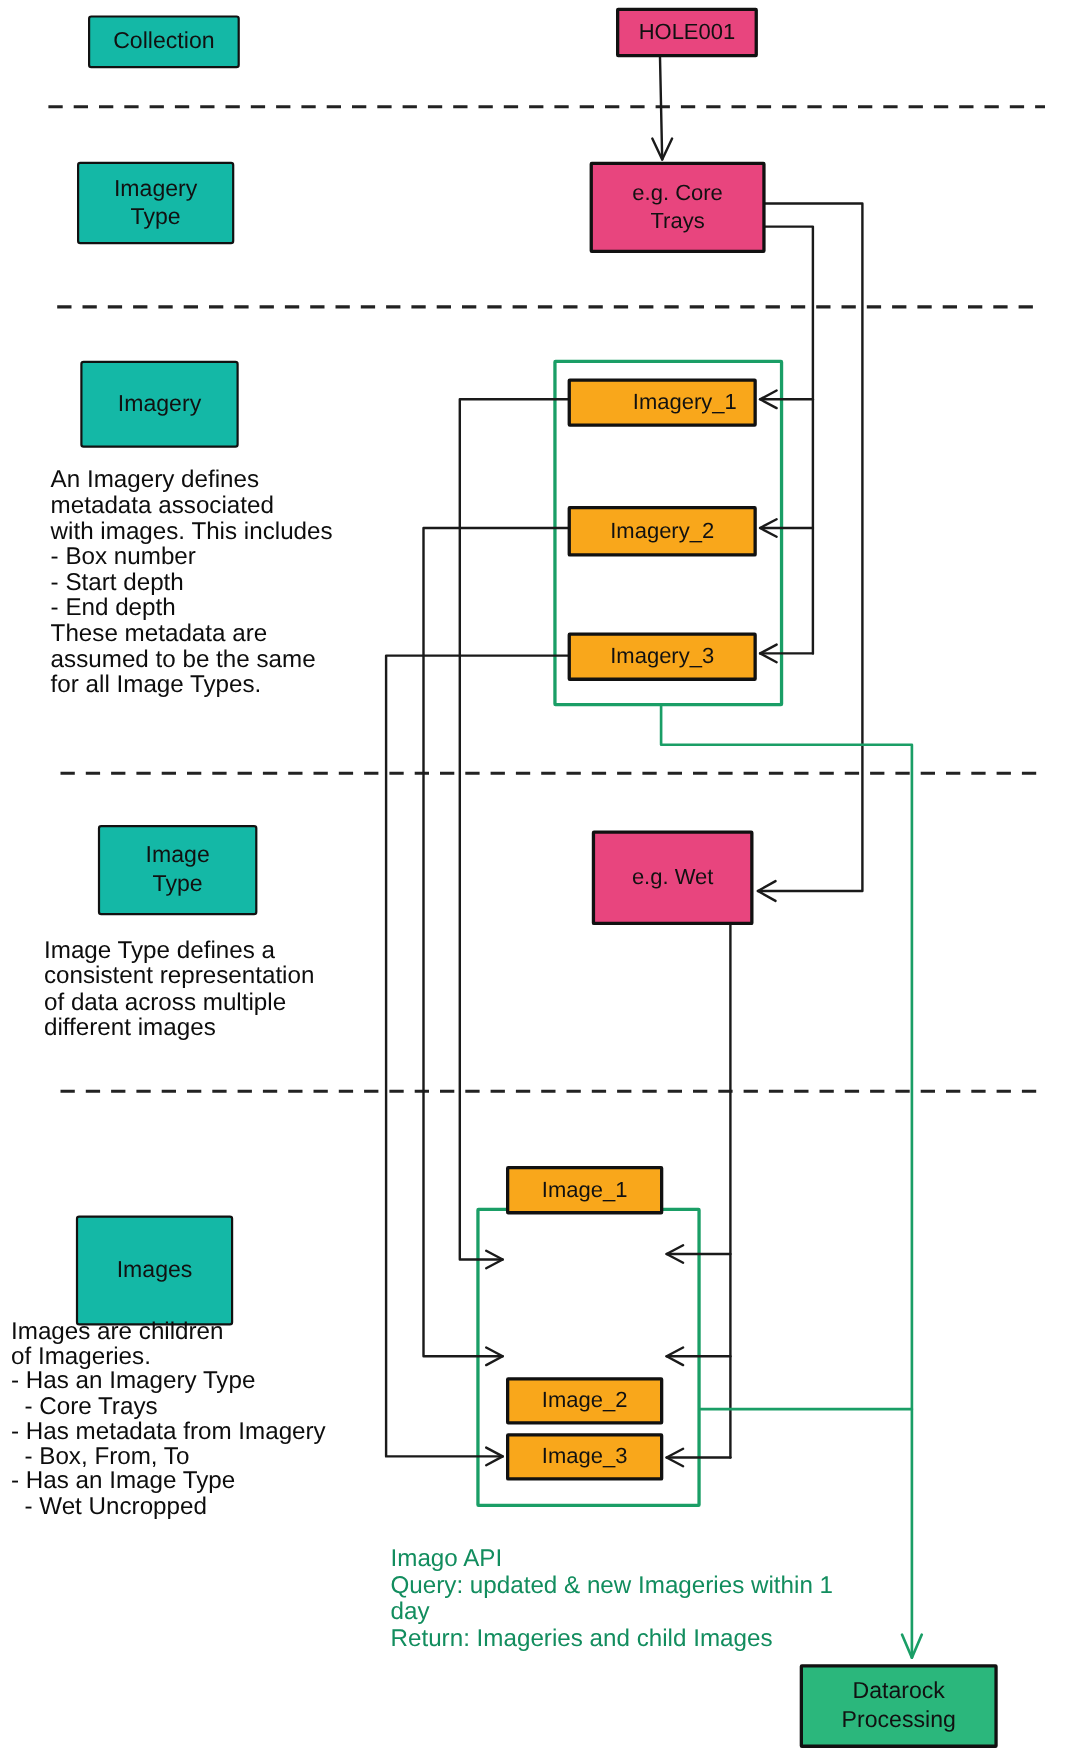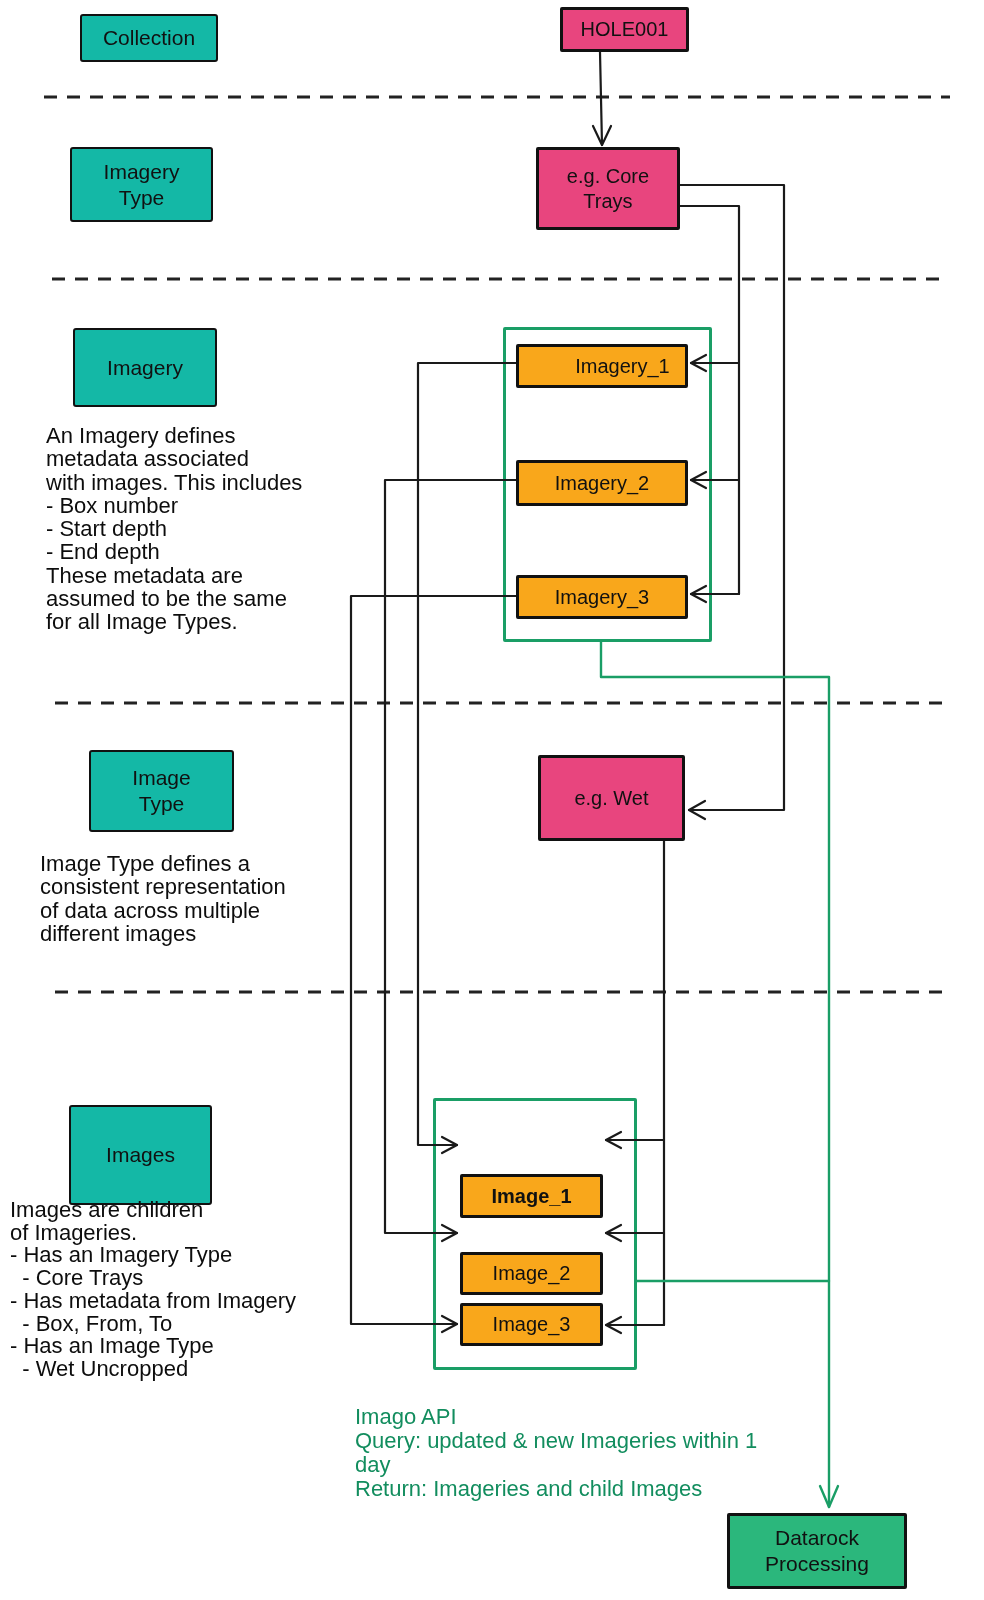--- a/index.html
+++ b/index.html
@@ -25,34 +25,34 @@
   .orange{background:var(--orange);}
   .green-node{background:var(--green-fill);font-size:21px;}
   .group{position:absolute;z-index:0;border:3.5px solid var(--green-border);border-radius:2px;background:transparent;}
   .note{position:absolute;z-index:2;white-space:pre-wrap;font-size:22px;line-height:23.3px;color:#0d0d0d;}
   .note.green-text{color:var(--green);line-height:24px;}
 
   
   .pos-collection{left:80px;top:14px;width:138px;height:48px;}
   .pos-hole001{left:528px;top:7px;width:129px;height:45px;margin-left:32px;}
   .pos-imagery-type{left:70px;top:147px;width:143px;height:75px;}
-  .pos-core-trays{left:536px;top:147px;width:144px;height:83px;}
+  .pos-core-trays{left:536px;top:147px;width:160px;height:83px;}
   .pos-imagery-label{left:73px;top:328px;width:144px;height:79px;}
   .pos-imagery-note{left:46px;top:424px;width:300px;}
   .pos-group1{left:503px;top:327px;width:209px;height:315px;}
   .pos-imagery1{left:516px;top:344px;width:172px;height:44px;padding-left:41px;}
   .pos-imagery2{left:516px;top:460px;width:172px;height:46px;}
   .pos-imagery3{left:516px;top:575px;width:172px;height:44px;}
   .pos-image-type{left:77px;top:750px;width:145px;height:82px;margin-left:12px;}
   .pos-image-type-note{left:40px;top:852px;width:310px;}
   .pos-wet{left:538px;top:755px;width:147px;height:86px;}
   .pos-images-label{left:69px;top:1105px;width:143px;height:100px;}
   .pos-images-note{left:10px;top:1199px;width:330px;line-height:22.7px;}
   .pos-group2{left:433px;top:1098px;width:204px;height:272px;}
-  .pos-image1{left:460px;top:1174px;width:143px;height:44px;font-weight:bold;}
+  .pos-image1{left:460px;top:1060px;width:143px;height:44px;}
   .pos-image2{left:460px;top:1252px;width:143px;height:43px;text-align:right;}
   .pos-image3{left:460px;top:1303px;width:143px;height:43px;}
   .pos-imago{left:355px;top:1405px;width:440px;}
   .pos-datarock{left:727px;top:1513px;width:180px;height:76px;}
 </style>
 </head>
 <body>
 
 <svg class="overlay" width="984" height="1600" viewBox="0 0 984 1600">
 

